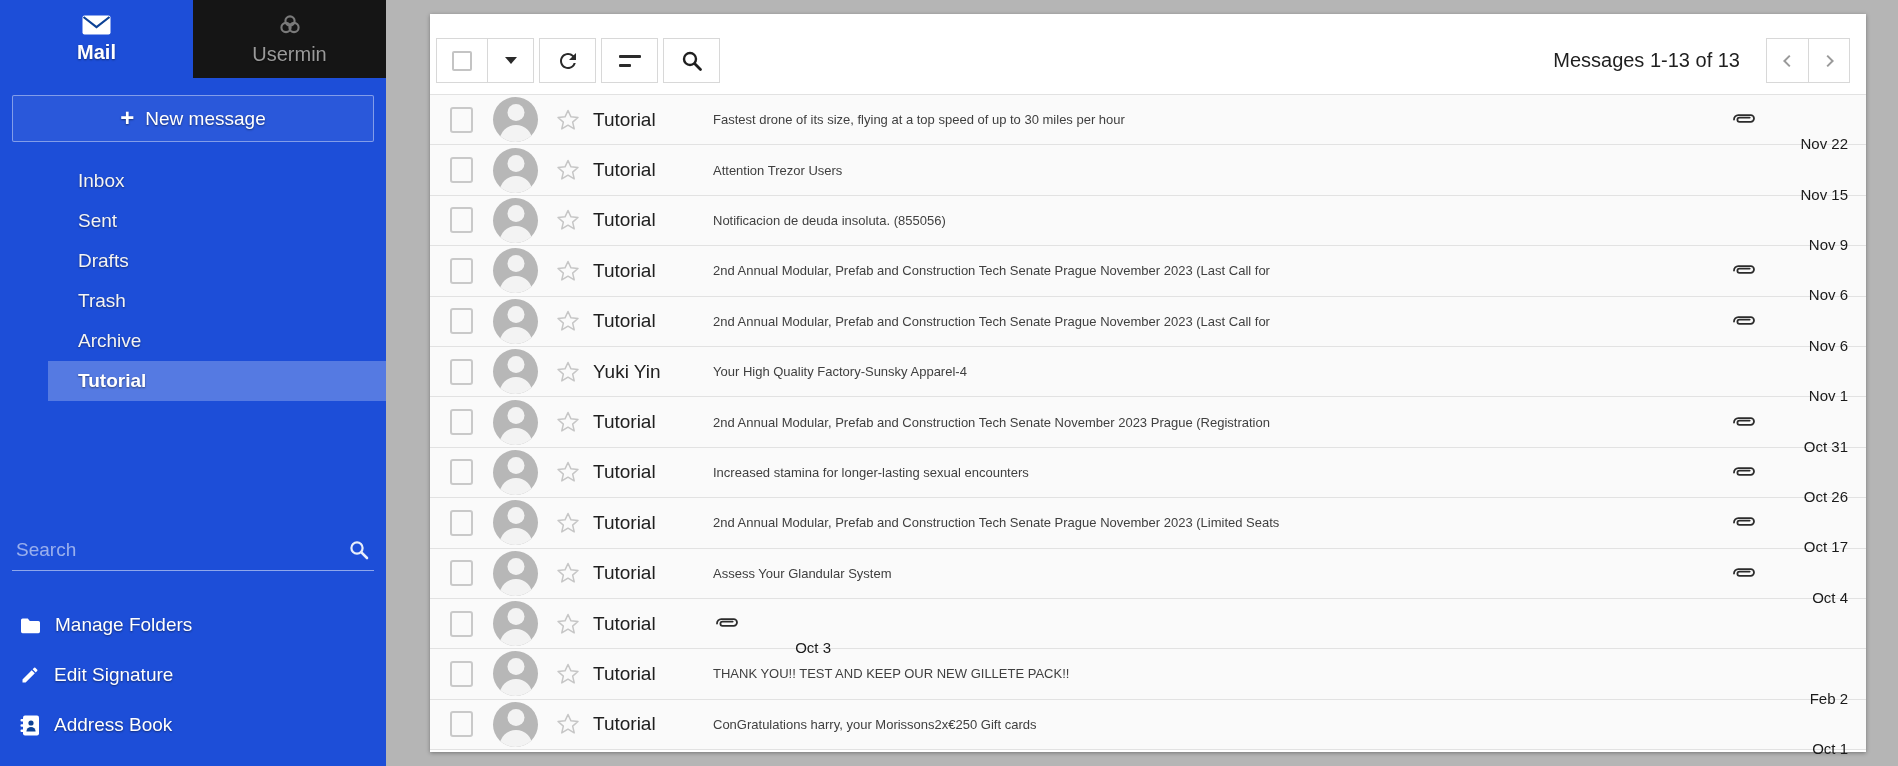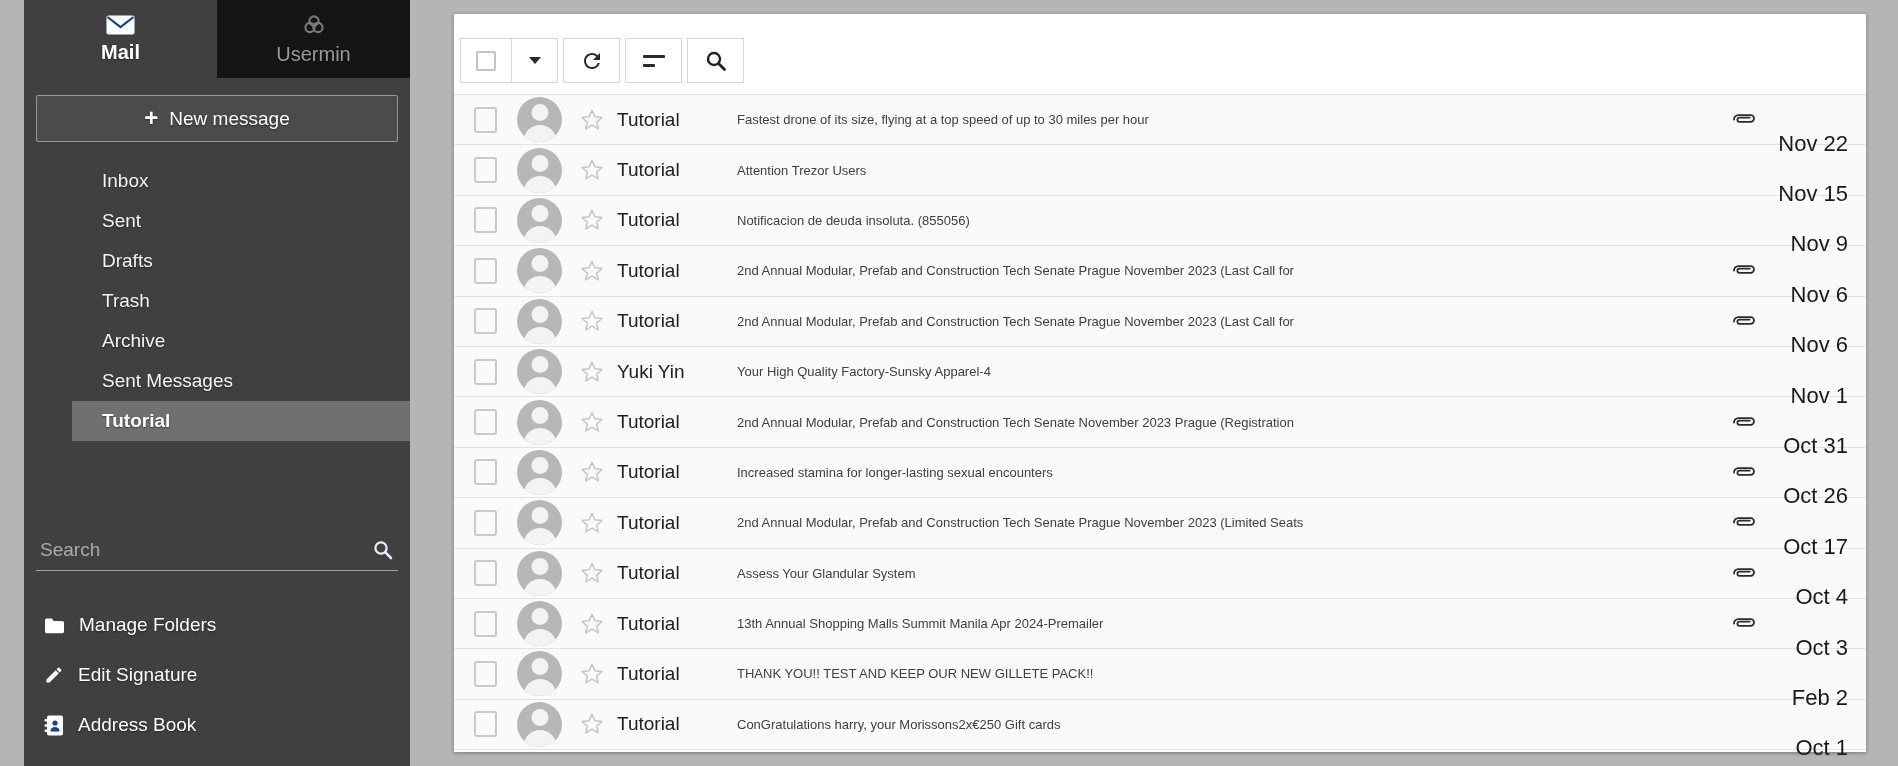--- a/index.html
+++ b/index.html
@@ -1,20 +1,20 @@
 <!DOCTYPE html>
 <html><head>
 <meta charset="utf-8">
 <style>
   * { margin:0; padding:0; box-sizing:border-box; }
   html,body { width:1898px; height:766px; overflow:hidden; }
   body { font-family:"Liberation Sans", sans-serif; background:#b5b5b5; display:flex; }
 
   
-  .sidebar { width:386px; height:766px; background:#404040; flex-shrink:0; position:relative; color:#fff;margin-left:24px; }
+  .sidebar { width:386px; height:766px; background:#1d4ed8; flex-shrink:0; position:relative; color:#fff; }
   .tabbar { display:flex; height:78px; }
   .tab { flex:1; display:flex; flex-direction:column; align-items:center; justify-content:center; cursor:pointer; }
   .tab-label { font-size:20px; margin-top:6px; text-shadow:0 1px 2px rgba(0,0,0,.45); }
   .tab-mail .tab-label { font-weight:bold; color:#fff; }
   .tab-usermin { background:#151515; }
   .tab-usermin .tab-label { color:#9a9a9a; }
 
   .new-msg-btn { margin:17px 12px 0 12px; height:47px; border:1px solid rgba(255,255,255,.42);
     background:rgba(255,255,255,.06); border-radius:2px; display:flex; align-items:center;
     justify-content:center; gap:11px; font-size:19px; color:#fff; text-shadow:0 1px 2px rgba(0,0,0,.45); cursor:pointer; }
@@ -66,21 +66,21 @@
     position:relative; overflow:hidden; flex-shrink:0; }
   .avatar::before { content:""; position:absolute; left:50%; top:7px; transform:translateX(-50%);
     width:17px; height:17px; border-radius:50%; background:#f3f3f3; }
   .avatar::after { content:""; position:absolute; left:50%; top:28px; transform:translateX(-50%);
     width:33px; height:22px; border-radius:17px 17px 0 0; background:#f3f3f3; }
   .star { margin-left:17px; flex-shrink:0; }
   .sender { margin-left:12px; width:120px; font-size:19px; color:#202020; white-space:nowrap;
     overflow:hidden; flex-shrink:0; }
   .subject { flex:1; font-size:13px; color:#404040; white-space:nowrap; overflow:hidden; }
   .clip { width:28px; margin-right:16px; flex-shrink:0; }
-  .date { width:74px; text-align:right; font-size:22px; color:#1a1a1a; white-space:nowrap; flex-shrink:0;margin-top:48px; }
+  .date { width:74px; text-align:right; font-size:15px; color:#1a1a1a; white-space:nowrap; flex-shrink:0;margin-top:48px; }
 </style>
 </head>
 <body>
 
 <aside class="sidebar">
   <div class="tabbar">
     <div class="tab tab-mail">
       <svg width="29" height="20" viewBox="0 0 29 20">
         <rect x="0.5" y="0.5" width="28" height="19" rx="2" fill="#ffffff"></rect>
         <polyline points="1.5,2 14.5,12 27.5,2" fill="none" stroke="#0c4195" stroke-width="2.2"></polyline>
@@ -101,21 +101,20 @@
     <span class="plus">+</span>
     <span>New message</span>
   </div>
 
   <nav class="nav" id="folder-nav">
       <div class="nav-item">Inbox</div>
       <div class="nav-item">Sent</div>
       <div class="nav-item">Drafts</div>
       <div class="nav-item">Trash</div>
       <div class="nav-item">Archive</div>
-      <div class="nav-item">Sent Messages</div>
       <div class="nav-item active">Tutorial</div>
     </nav>
 
   <div class="search-wrap">
     <input class="search-input" type="text" placeholder="Search" style="">
     <svg width="22" height="22" viewBox="0 0 22 22">
       <circle cx="9" cy="9" r="5.6" fill="none" stroke="#e8eefb" stroke-width="2.2"></circle>
       <line x1="13.4" y1="13.4" x2="19" y2="19" stroke="#e8eefb" stroke-width="2.6" stroke-linecap="round"></line>
     </svg>
   </div>
@@ -173,20 +172,35 @@
         </div>
       </div>
 
       <div class="tb-btn">
         <svg width="24" height="24" viewBox="0 0 24 24">
           <circle cx="10" cy="10" r="6" fill="none" stroke="#1f1f1f" stroke-width="2.4"></circle>
           <line x1="14.8" y1="14.8" x2="20.5" y2="20.5" stroke="#1f1f1f" stroke-width="2.8" stroke-linecap="round"></line>
         </svg>
       </div>
 
+      <div class="toolbar-right">
+        <span class="msg-count">Messages 1-13 of 13</span>
+        <div class="pager">
+          <div class="cell">
+            <svg width="18" height="18" viewBox="0 0 20 20">
+              <polyline points="12,4 6,10 12,16" fill="none" stroke="#9a9a9a" stroke-width="2.2"></polyline>
+            </svg>
+          </div>
+          <div class="cell">
+            <svg width="18" height="18" viewBox="0 0 20 20">
+              <polyline points="8,4 14,10 8,16" fill="none" stroke="#9a9a9a" stroke-width="2.2"></polyline>
+            </svg>
+          </div>
+        </div>
+      </div>
     </div>
 
     <div class="msg-list" id="msg-list">
   <div class="msg-row">
     <span class="cb"></span>
     <span class="avatar"></span>
     <svg class="star" width="26" height="26" viewBox="0 0 24 24">
       <path d="M12 3.2l2.75 5.9 6.45.55-4.9 4.25 1.45 6.3-5.75-3.4-5.75 3.4 1.45-6.3-4.9-4.25 6.45-.55z" fill="none" stroke="#c6c6c6" stroke-width="1.4" stroke-linejoin="round"></path>
     </svg>
     <span class="sender">Tutorial</span>
@@ -323,21 +337,20 @@
     <span class="date">Oct 4</span>
   </div>
 
   <div class="msg-row">
     <span class="cb"></span>
     <span class="avatar"></span>
     <svg class="star" width="26" height="26" viewBox="0 0 24 24">
       <path d="M12 3.2l2.75 5.9 6.45.55-4.9 4.25 1.45 6.3-5.75-3.4-5.75 3.4 1.45-6.3-4.9-4.25 6.45-.55z" fill="none" stroke="#c6c6c6" stroke-width="1.4" stroke-linejoin="round"></path>
     </svg>
     <span class="sender">Tutorial</span>
-    <span class="subject">13th Annual Shopping Malls Summit Manila Apr 2024-Premailer</span>
     <svg class="clip" width="28" height="15" viewBox="0 0 28 15">
       <path d="M4 7.5 a4.3 4.3 0 0 1 4.3-4.3 h12.4 a3.3 3.3 0 0 1 0 6.6 H9.5 a2.1 2.1 0 0 1 0-4.2 h10.2" fill="none" stroke="#2b2b2b" stroke-width="1.8" stroke-linecap="round"></path>
     </svg>
     <span class="date">Oct 3</span>
   </div>
 
   <div class="msg-row">
     <span class="cb"></span>
     <span class="avatar"></span>
     <svg class="star" width="26" height="26" viewBox="0 0 24 24">

